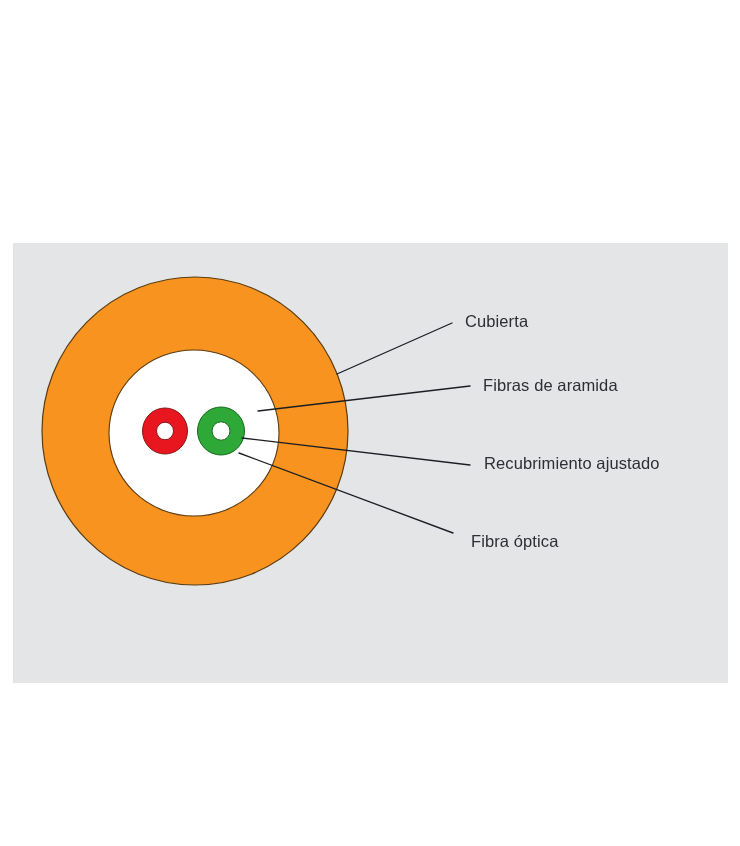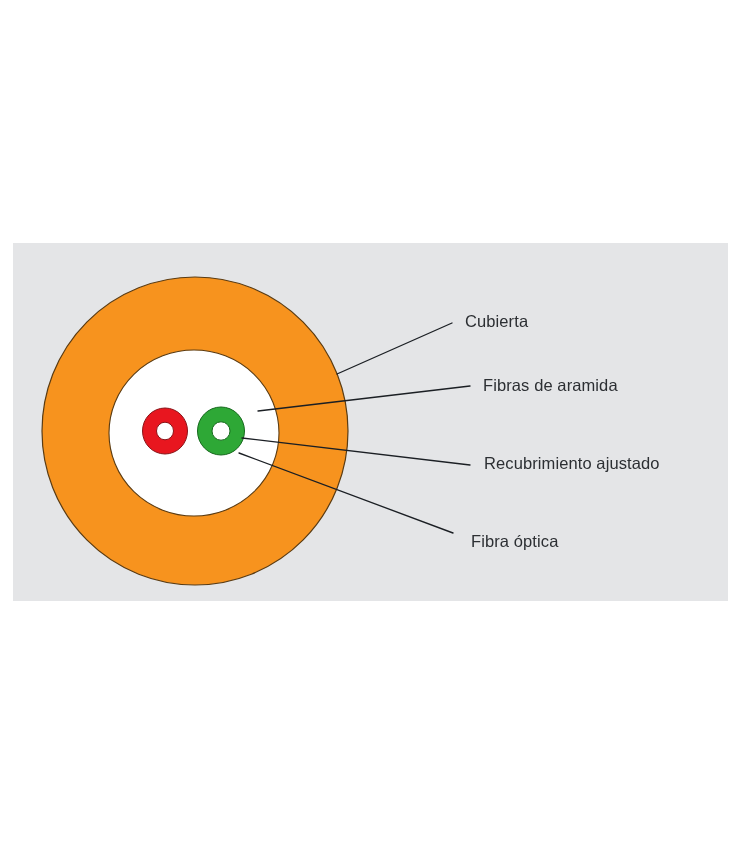--- a/index.html
+++ b/index.html
@@ -21,21 +21,21 @@
     top: 0;
     width: 740px;
     height: 846px;
     background: #ffffff;
   }
   #diagram-panel {
     position: absolute;
     left: 13px;
     top: 243px;
     width: 715px;
-    height: 358px;
+    height: 440px;
     background: #e4e5e7;
   }
   #diagram-svg {
     position: absolute;
     left: 0;
     top: 0;
     width: 715px;
     height: 358px;
     display: block;
   }

